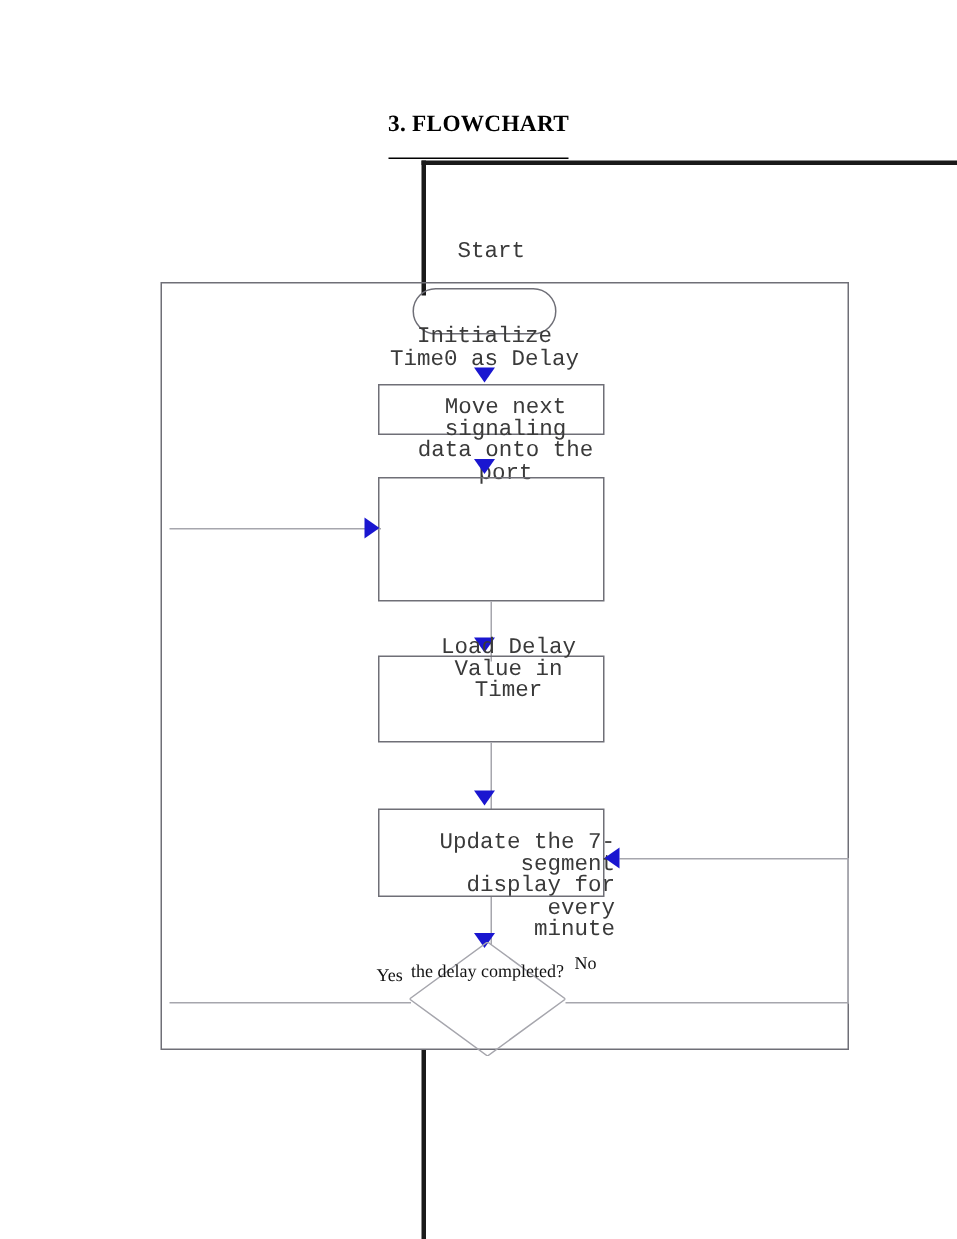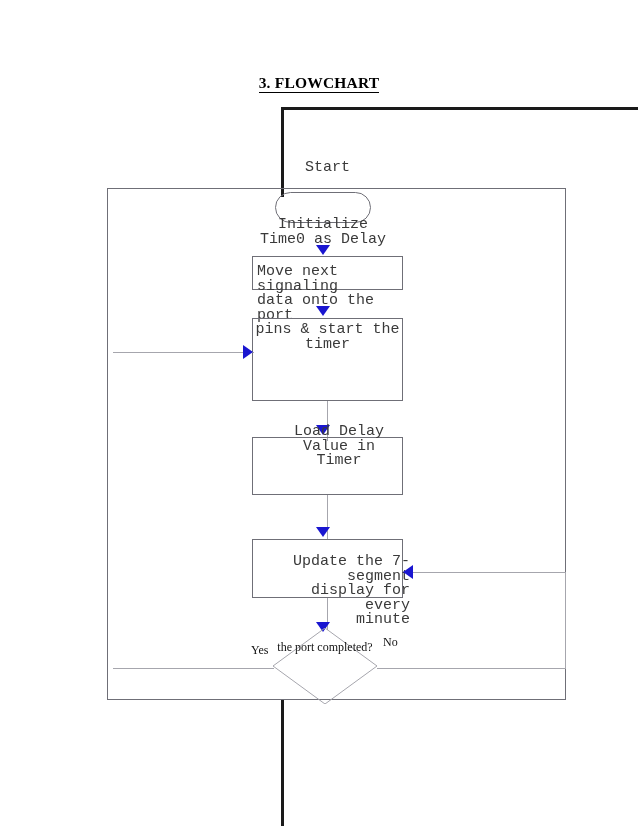--- a/index.html
+++ b/index.html
@@ -26,21 +26,21 @@
     width: 638px;
     text-align: center;
     font-family: "Liberation Serif", serif;
     font-weight: bold;
     font-size: 15.5px;
     color: #000000;
     letter-spacing: 0.2px;
   }
   .title span {
     border-bottom: 1.6px solid #000000;
-    padding-bottom: 1px;
+    padding-bottom: 14px;
   }
 
   
   .thick-h {
     position: absolute;
     left: 281px;
     top: 107px;
     width: 357px;
     height: 3px;
     background: #1a1a1a;
@@ -173,30 +173,28 @@
 
   <div class="label left" style="left:305px; top:161px; width:120px;">Start</div>
 
   <div class="node terminator" style="left:275px; top:192px; width:96px; height:31px;"></div>
   <div class="label center" style="left:258px; top:218px; width:130px;">Initialize
 Time0 as Delay</div>
 
   <div class="arrow arrow-down" style="left:316px; top:245px;"></div>
 
   <div class="node" style="left:252px; top:256px; width:151px; height:34px;"></div>
-  <div class="label left" style="left:257px; top:265px; width:160px;">Move next
+  <div class="label left" style="left:257px; top:265px; width:160px;text-align:center;">Move next
 signaling
 data onto the
 port</div>
 
   <div class="arrow arrow-down" style="left:316px; top:306px;"></div>
 
   <div class="node" style="left:252px; top:318px; width:151px; height:83px;"></div>
-  <div class="label center" style="left:252px; top:323px; width:151px;">pins &amp; start the
-timer</div>
 
   <div class="line-h" style="left:113px; top:352px; width:141px;"></div>
   <div class="arrow arrow-right" style="left:243px; top:345px;"></div>
 
   <div class="line-v" style="left:327px; top:401px; height:40px;"></div>
   <div class="arrow arrow-down" style="left:316px; top:425px;"></div>
 
   <div class="node" style="left:252px; top:437px; width:151px; height:58px;"></div>
   <div class="label center" style="left:252px; top:425px; width:174px;">Load Delay
 Value in
@@ -217,21 +215,21 @@
   <div class="line-h" style="left:377px; top:668px; width:189px;"></div>
 
   <div class="line-v" style="left:327px; top:598px; height:32px;"></div>
   <div class="arrow arrow-down" style="left:316px; top:622px;"></div>
 
   <div class="diamond">
     <svg width="104" height="76" viewBox="0 0 104 76">
       <polygon points="52,0 104,38 52,76 0,38" fill="none" stroke="#a6a6ad" stroke-width="1"></polygon>
     </svg>
   </div>
-  <div class="diamond-text">the port
+  <div class="diamond-text">the delay
 completed?</div>
 
   <div class="line-h" style="left:113px; top:668px; width:161px;"></div>
 
   <div class="branch-label" style="left:251px; top:643px;text-align:center;">Yes</div>
   <div class="branch-label" style="left:383px; top:635px;">No</div>
 
 </div>
 
 </body></html>

